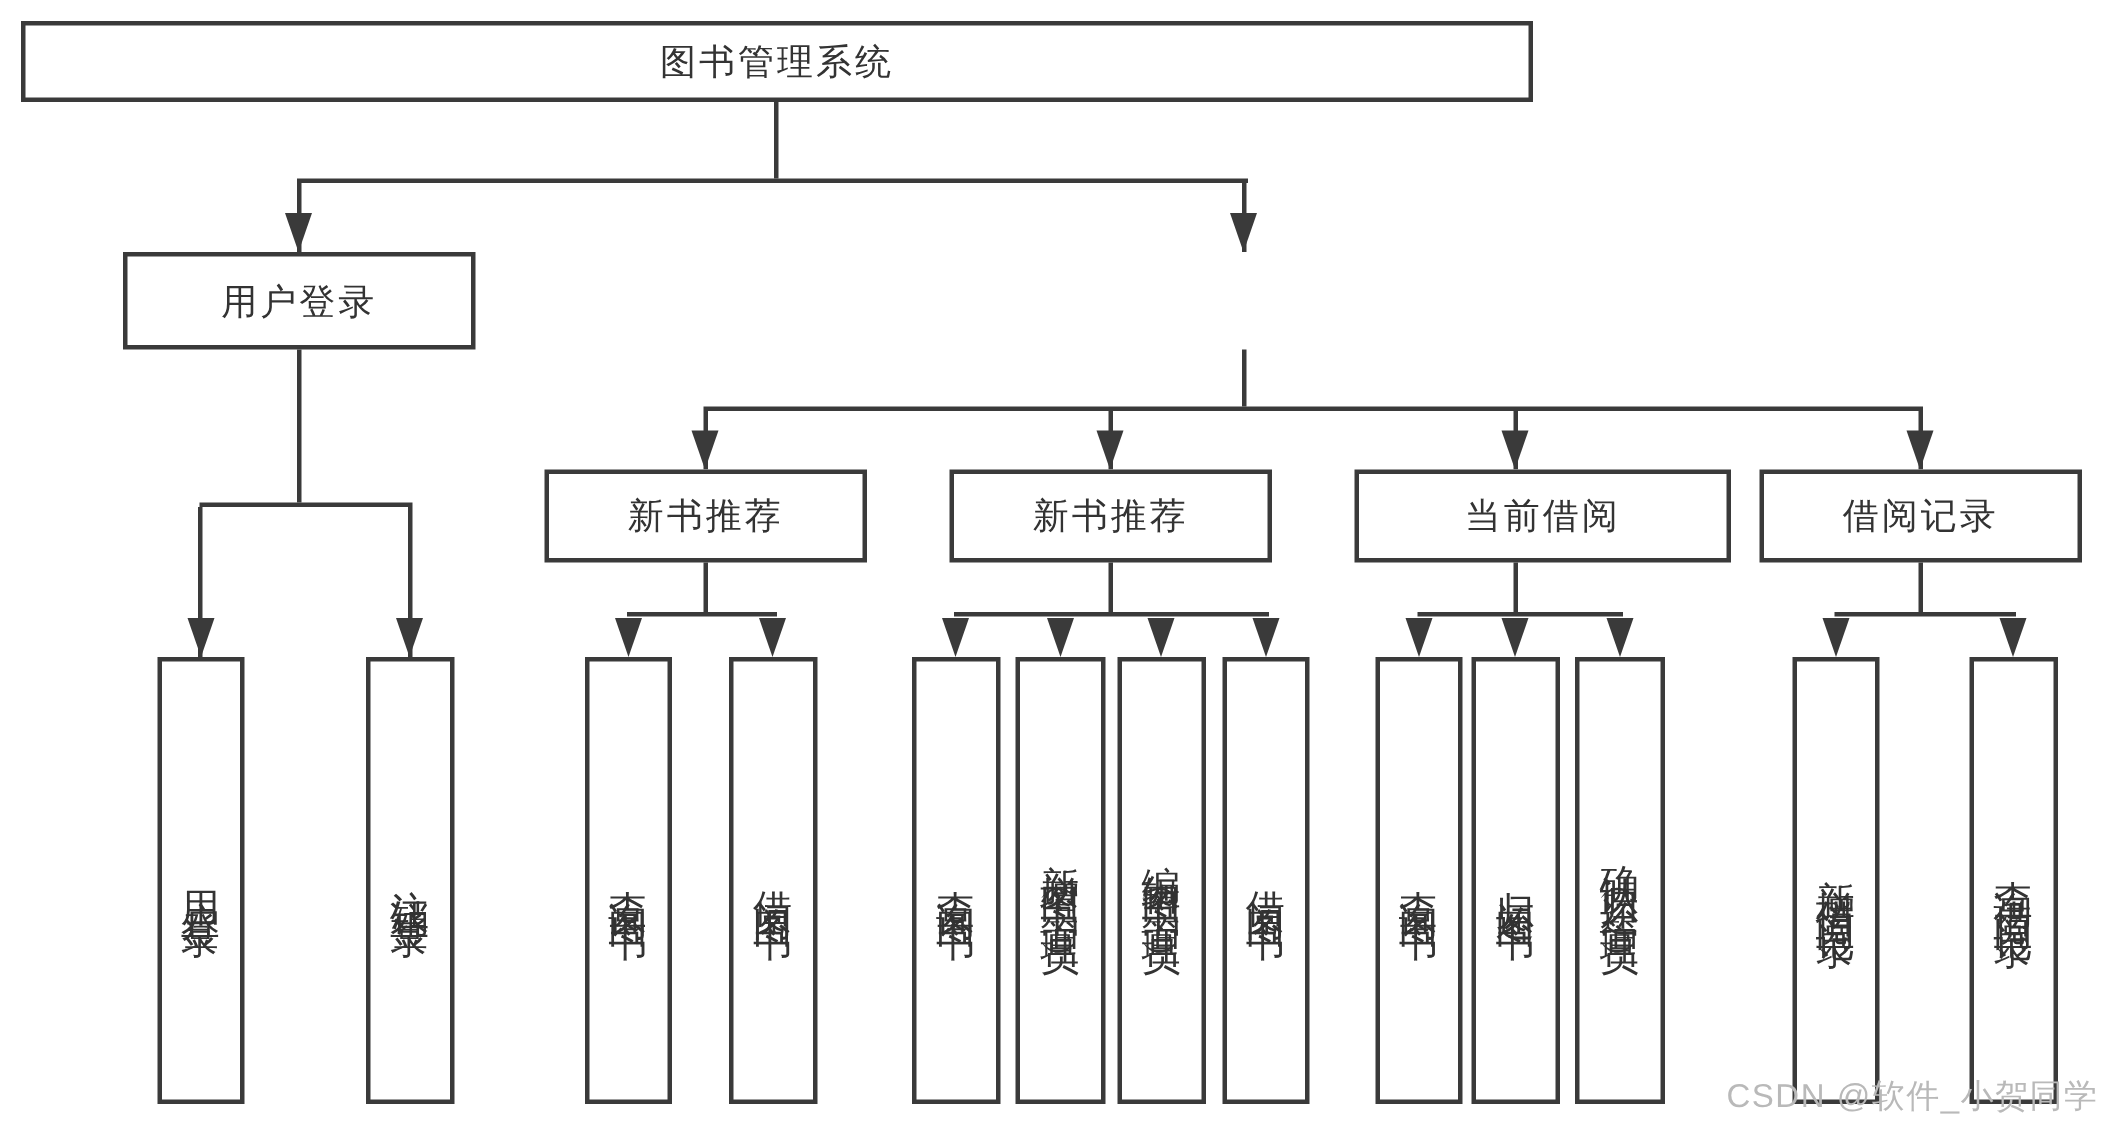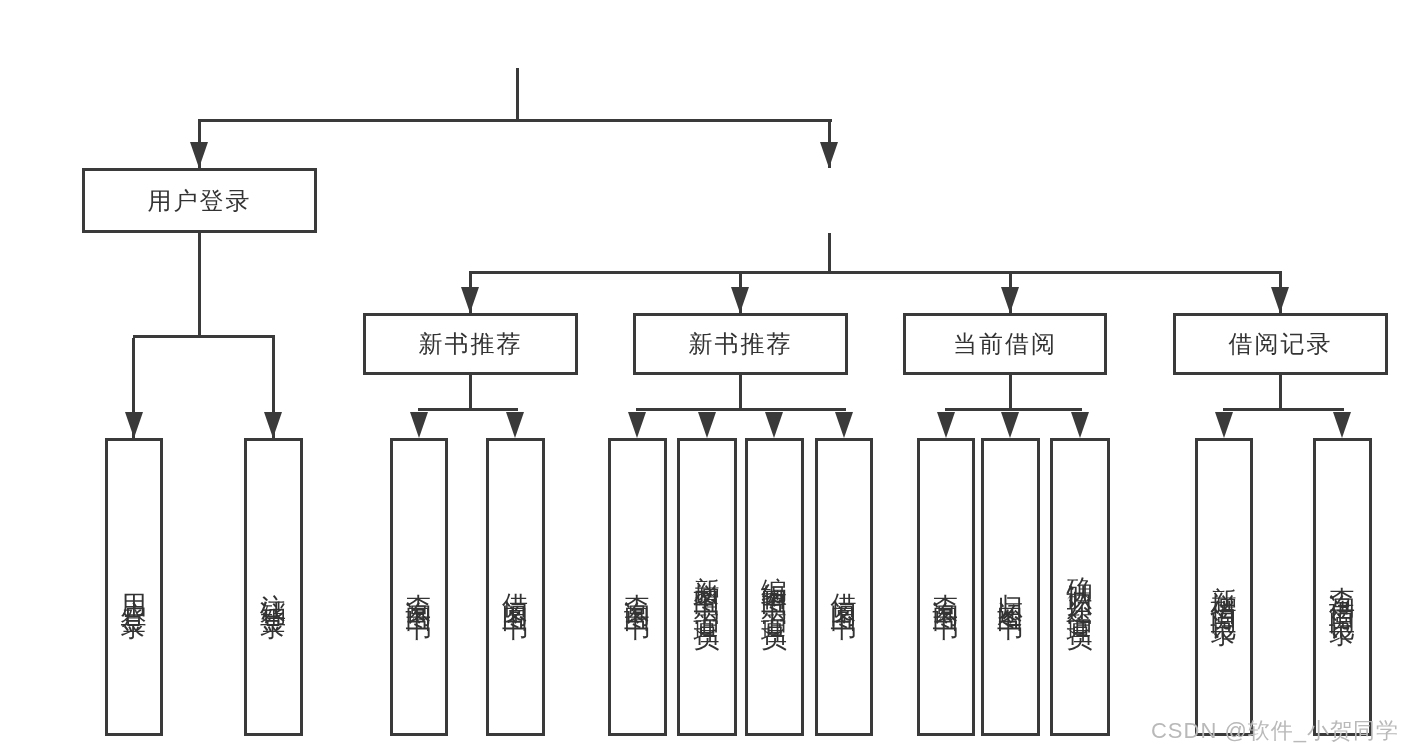--- a/index.html
+++ b/index.html
@@ -52,20 +52,23 @@
     letter-spacing:1px;
     color:var(--watermark);
     white-space:nowrap;
   }
 </style>
 </head>
 <body>
 
 <div class="canvas">
 
+  <div class="box" style="left:14px;top:14px;width:1008px;height:54px">
+    <span class="htext">图书管理系统</span>
+  </div>
 
   <div class="vl" style="left:516px;top:68px;width:3px;height:51px"></div>
   <div class="hl" style="left:198px;top:119px;width:634px;height:3px"></div>
   <div class="vl" style="left:198px;top:122px;width:3px;height:46px"></div>
   <div class="arrow" style="left:190px;top:142px"></div>
   <div class="vl" style="left:828px;top:122px;width:3px;height:46px"></div>
   <div class="arrow" style="left:820px;top:142px"></div>
 
   <div class="box" style="left:82px;top:168px;width:235px;height:65px">
     <span class="htext">用户登录</span>
@@ -88,21 +91,21 @@
   <div class="arrow" style="left:731px;top:287px"></div>
   <div class="arrow" style="left:1001px;top:287px"></div>
   <div class="arrow" style="left:1271px;top:287px"></div>
 
   <div class="box" style="left:363px;top:313px;width:215px;height:62px">
     <span class="htext">新书推荐</span>
   </div>
   <div class="box" style="left:633px;top:313px;width:215px;height:62px">
     <span class="htext">新书推荐</span>
   </div>
-  <div class="box" style="left:903px;top:313px;width:204px;height:62px">
+  <div class="box" style="left:903px;top:313px;width:251px;height:62px">
     <span class="htext">当前借阅</span>
   </div>
   <div class="box" style="left:1173px;top:313px;width:215px;height:62px">
     <span class="htext">借阅记录</span>
   </div>
 
   <div class="vl" style="left:469px;top:375px;width:3px;height:33px"></div>
   <div class="hl" style="left:418px;top:408px;width:100px;height:3px"></div>
   <div class="arrow" style="left:410px;top:412px"></div>
   <div class="arrow" style="left:506px;top:412px"></div>

